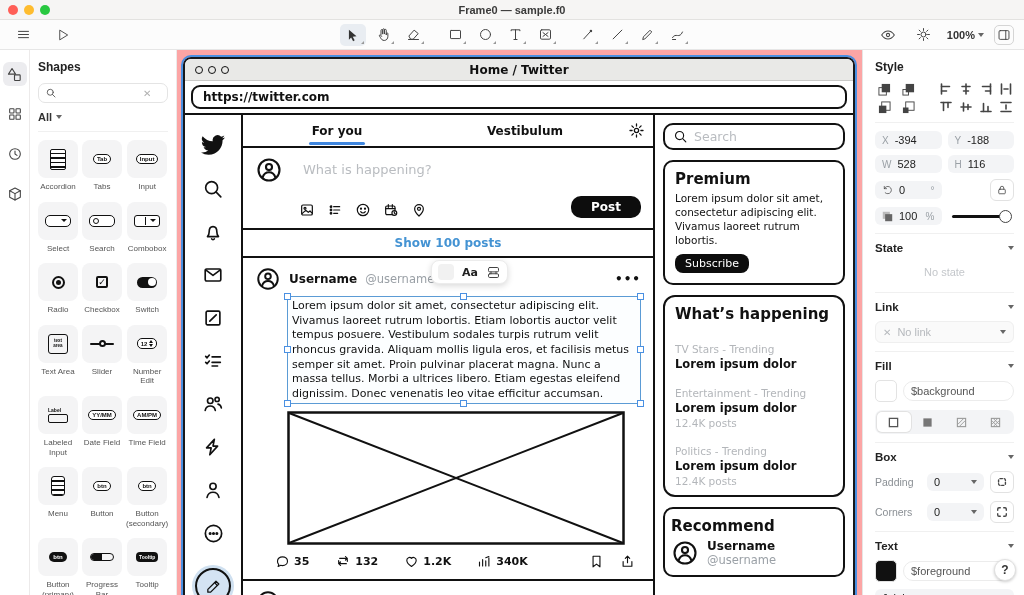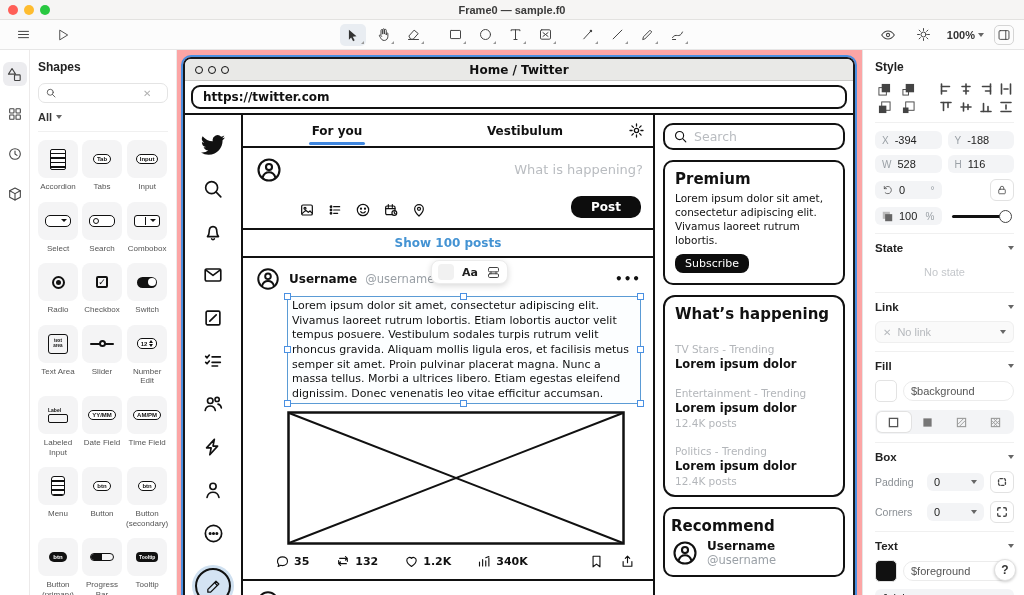--- a/index.html
+++ b/index.html
@@ -88,21 +88,21 @@
   .tw-nav .nico { color:#111; }
   .fab { width:36px; height:36px; border-radius:50%; background:#d4e3f3; border:2px solid #111; box-shadow:0 0 0 3px #cfe0f0; display:flex; align-items:center; justify-content:center; margin-top:2px; }
 
   .tw-main { width:414px; border-left:2px solid #111; border-right:2px solid #111; display:flex; flex-direction:column; position:relative; }
   .tw-tabs { display:flex; align-items:center; height:33px; border-bottom:2px solid #111; }
   .tw-tab { flex:1; text-align:center; font-size:12px; font-weight:bold; color:#111; position:relative; }
   .tw-tab.active::after { content:""; position:absolute; left:50%; transform:translateX(-50%); bottom:-7px; width:56px; height:3px; border-radius:2px; background:#3f87e0; }
   .tw-gear { width:34px; display:flex; justify-content:center; }
 
   .composer { border-bottom:2px solid #111; padding:8px 10px 6px 12px; position:relative; height:82px; }
-  .comp-row { display:flex; align-items:flex-start; gap:20px;justify-content:space-between; }
+  .comp-row { display:flex; align-items:flex-start; gap:20px; }
   .placeholder { color:#b9bcc0; font-size:13px; margin-top:6px; }
   .comp-icons { position:absolute; left:56px; bottom:10px; display:flex; gap:12px; align-items:center; color:#111; }
   .post-btn { position:absolute; right:12px; bottom:10px; background:#0d0d0d; color:#fff; font-size:12px; font-weight:bold; border-radius:10px; padding:4px 20px; }
   .show-posts { text-align:center; font-size:12px; font-weight:bold; color:#4493d3; padding:6px 0; border-bottom:2px solid #111; }
 
   .tweet { padding:8px 12px 6px 12px; position:relative; }
   .tweet-hdr { display:flex; align-items:center; gap:8px; }
   .uname { font-size:12px; font-weight:bold; color:#111; }
   .handle { font-size:11.5px; color:#9aa0a6; }
   .dots3 { margin-left:auto; font-weight:bold; color:#111; letter-spacing:1px; font-size:12px; }

